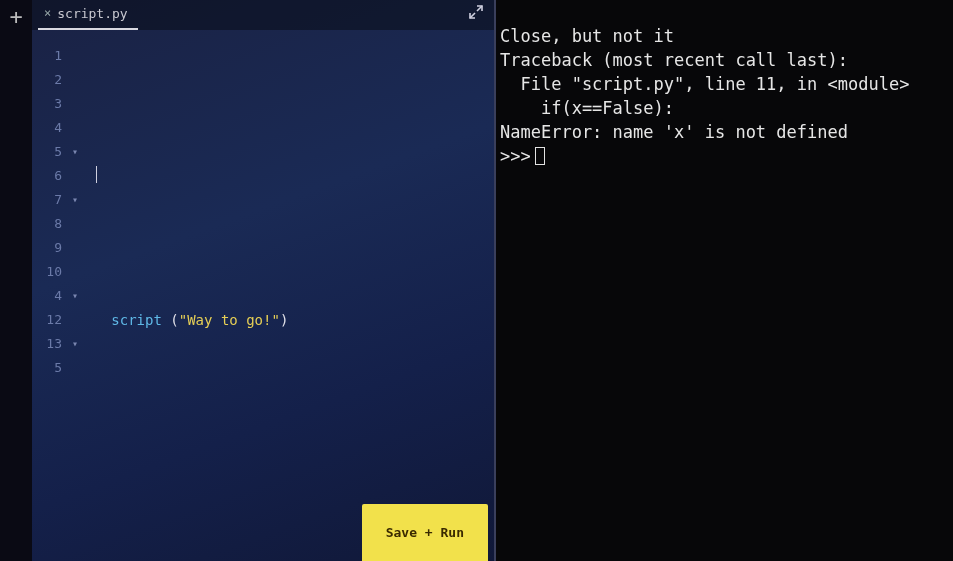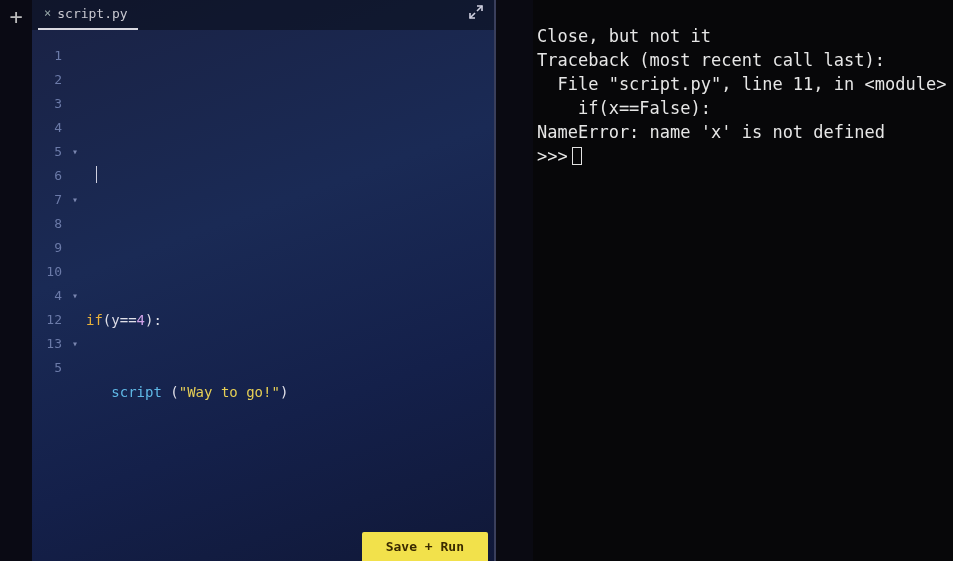--- a/index.html
+++ b/index.html
@@ -115,41 +115,40 @@
   }
   .fold-mark { color: #7a86b0; font-size: 10px; display: inline-block; width: 10px; }
   .run-button {
     position: absolute;
     bottom: 0; right: 6px;
     background: #f2e14b;
     color: #3a2a00;
     font-family: inherit;
     font-size: 13px;
     font-weight: 600;
-    padding: 7px 24px;
+    padding: 21px 24px;
     border: none;
     cursor: pointer;
     border-radius: 2px 2px 0 0;
   }
   .divider {
     width: 2px;
     background: #3a3f5c;
     cursor: col-resize;
   }
   .console {
     flex: 1;
     background: #070709;
     padding: 0 8px 0 4px;
     font-size: 17px;
     line-height: 24px;
     color: #e2e2e2;
     white-space: pre;
     font-family: "Consolas","Menlo",monospace;
     overflow: hidden;
-    margin-left: 37px;
   }
   .console .err-head { color: #e6e6e6; }
   .console .err-name { color: #e6e6e6; }
   .prompt-cursor {
     display: inline-block;
     width: 10px; height: 18px;
     border: 1.5px solid #e2e2e2;
     vertical-align: -3px;
     margin-left: 4px;
   }
@@ -212,21 +211,20 @@
         <div class="line"><span class="fold-mark">▾</span></div>
         <div class="line"></div>
         <div class="line"><span class="fold-mark">▾</span></div>
         <div class="line"></div>
       </div>
 
       <div class="code">
         <div class="line"></div>
         <div class="line"><span class="cursor"></span></div>
         <div class="line"></div>
-        <div class="line"><span class="tok-kw">if</span><span class="tok-par">(</span><span class="tok-id">y</span><span class="tok-op">==</span><span class="tok-num">4</span><span class="tok-par">)</span><span class="tok-op">:</span></div>
         <div class="line">   <span class="tok-fn">script</span><span class="tok-par"> </span><span class="tok-par">(</span><span class="tok-str">"Way to go!"</span><span class="tok-par">)</span></div>
         
         
         
         
         
         
         
       </div>
     </div>

